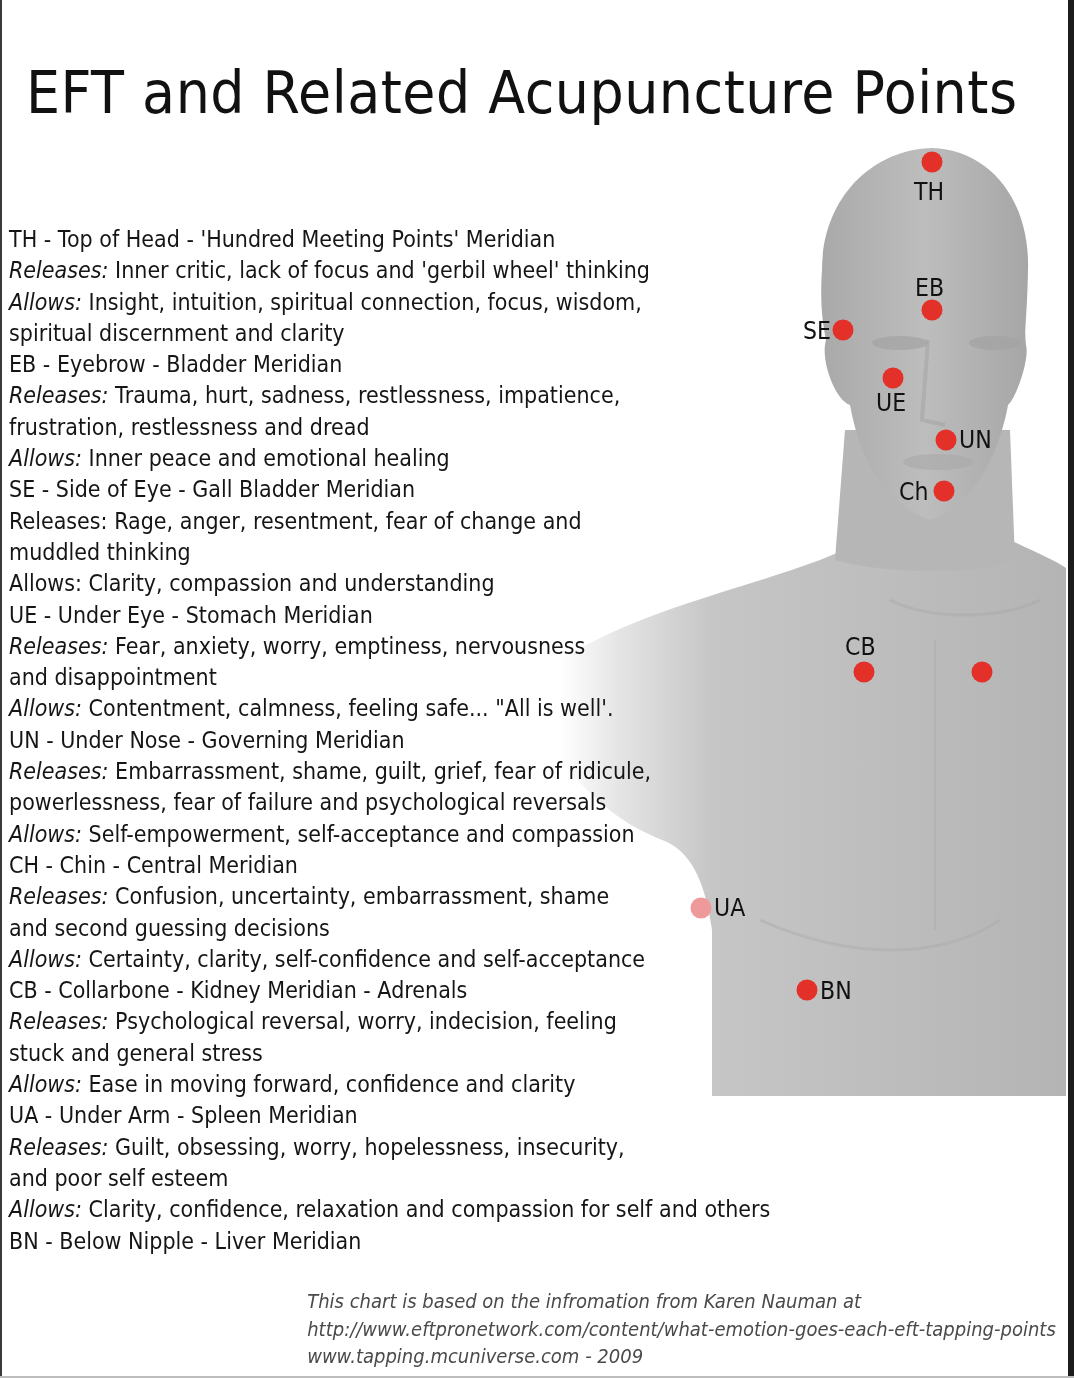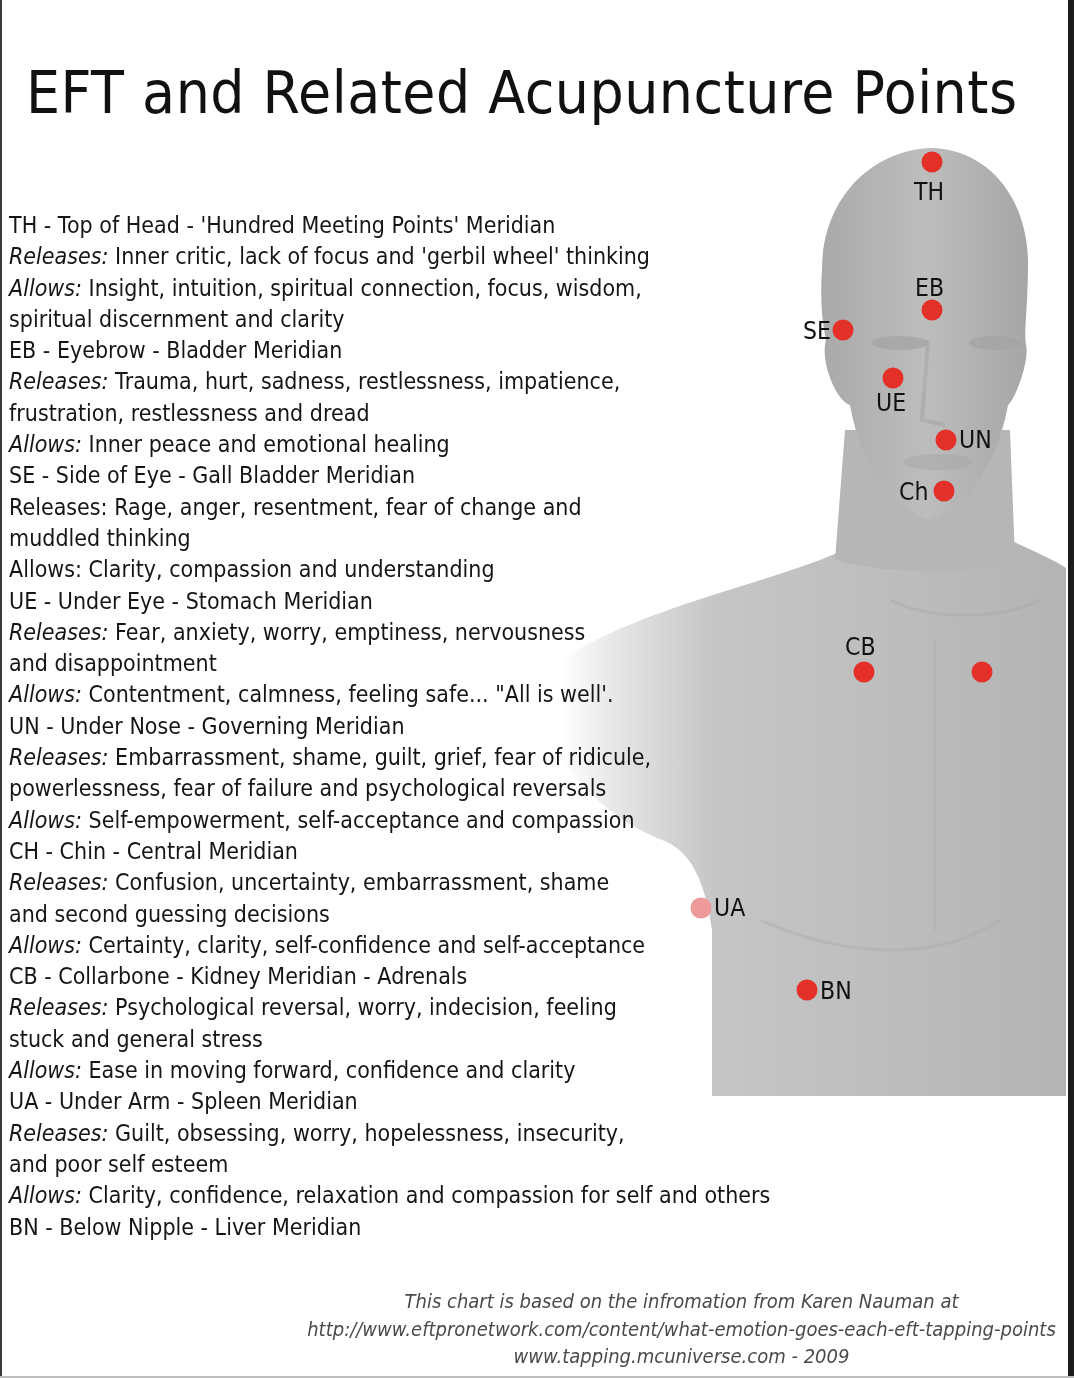--- a/index.html
+++ b/index.html
@@ -18,28 +18,28 @@
   .figure { position: absolute; left: 0; top: 0; width: 1074px; height: 1378px; pointer-events: none; }
   .figure svg { position: absolute; left: 0; top: 0; }
 
   .marker { position: absolute; width: 21px; height: 21px; border-radius: 50%;
             background: #e3312a; transform: translate(-50%, -50%); }
   .marker.faded { background: #ee9a9a; }
   .mlabel { position: absolute; font-size: 24px; color: #111; line-height: 24px; white-space: nowrap;
             font-family: "DejaVu Sans", sans-serif; transform: scaleX(0.92); transform-origin: left top; }
 
   
-  .points { position: absolute; left: 9px; top: 210px; width: 880px; }
+  .points { position: absolute; left: 9px; top: 224px; width: 880px; }
   .line { font-size: 23.5px; line-height: 31.3px; height: 31.3px; white-space: nowrap;
           font-family: "DejaVu Sans", sans-serif; color: #151515;
           transform: scaleX(0.88); transform-origin: left top; }
   .line .code { font-weight: normal; }
   .line .lbl { font-style: italic; }
 
-  .credits { position: absolute; right: 18px; top: 1288px; text-align: center;
+  .credits { position: absolute; right: 18px; top: 1288px; text-align: left;
              font-size: 20px; line-height: 27.5px; font-style: italic; color: #4a4a4a;
              font-family: "DejaVu Sans", sans-serif; }
   .credits div { white-space: nowrap; transform: scaleX(0.9); transform-origin: right top; }
 </style>
 </head>
 <body>
 
 <div class="left-border"></div>
 <div class="right-border"></div>
 <div class="bottom-border"></div>

